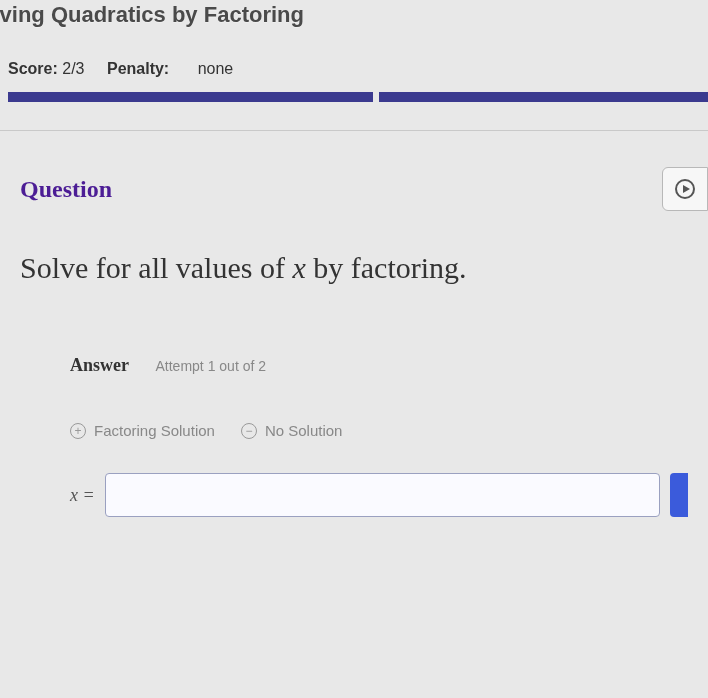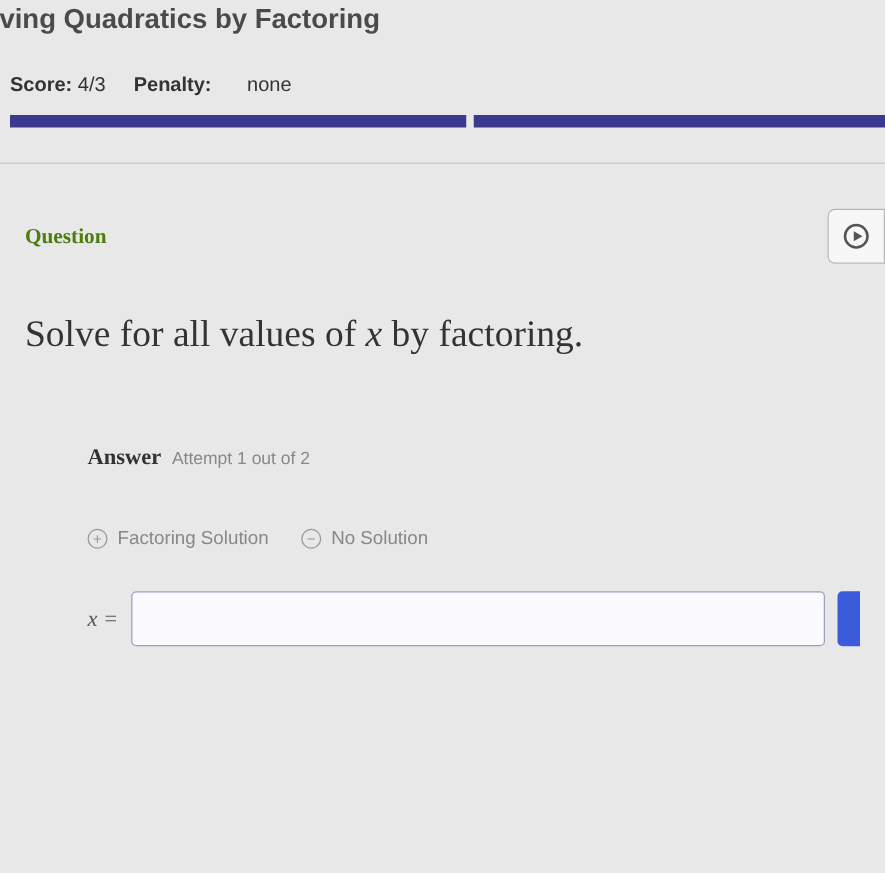--- a/index.html
+++ b/index.html
@@ -54,23 +54,23 @@
 .question-area {
   padding: 36px 20px 0 20px;
 }
 .question-row {
   display: flex;
   justify-content: space-between;
   align-items: center;
 }
 .question-heading {
   font-family: Georgia, serif;
-  font-size: 17px;
+  font-size: 24px;
   font-weight: 700;
-  color: #4d7c0f;
+  color: #4c1d95;
 }
 .play-btn {
   width: 46px;
   height: 44px;
   border: 1px solid #b8b8b8;
   background: #f7f7f7;
   border-radius: 6px 0 0 6px;
   display: flex;
   align-items: center;
   justify-content: center;
@@ -112,21 +112,21 @@
 .answer-heading {
   font-family: Georgia, serif;
   font-size: 18px;
   color: #333;
 }
 .answer-heading .attempt {
   font-family: 'Segoe UI', Arial, sans-serif;
   font-size: 14px;
   color: #888;
   font-weight: 400;
-  margin-left: 4px;
+  margin-left: 22px;
 }
 .answer-heading .bold { font-weight: 700; margin-top: 28px; }
 .solution-row {
   display: flex;
   gap: 26px;
   margin-top: 46px;
   font-family: 'Segoe UI', Arial, sans-serif;
   font-size: 15px;
   color: #888;
 }
@@ -179,21 +179,21 @@
 }
 </style>
 </head>
 <body>
 
 <div class="topic-header">olving Quadratics by Factoring</div>
 
 <div class="score-bar-wrap">
   <div class="score-line">
     <span class="score-label">Score:</span>
-    <span class="score-val">4/3</span>
+    <span class="score-val">2/3</span>
     <span class="penalty">Penalty:</span>
     <span class="penalty-val">none</span>
   </div>
   <div class="progress-row">
     <div class="progress-seg seg1"></div>
     <div class="progress-seg seg2"></div>
   </div>
 </div>
 
 <div class="divider-line"></div>

